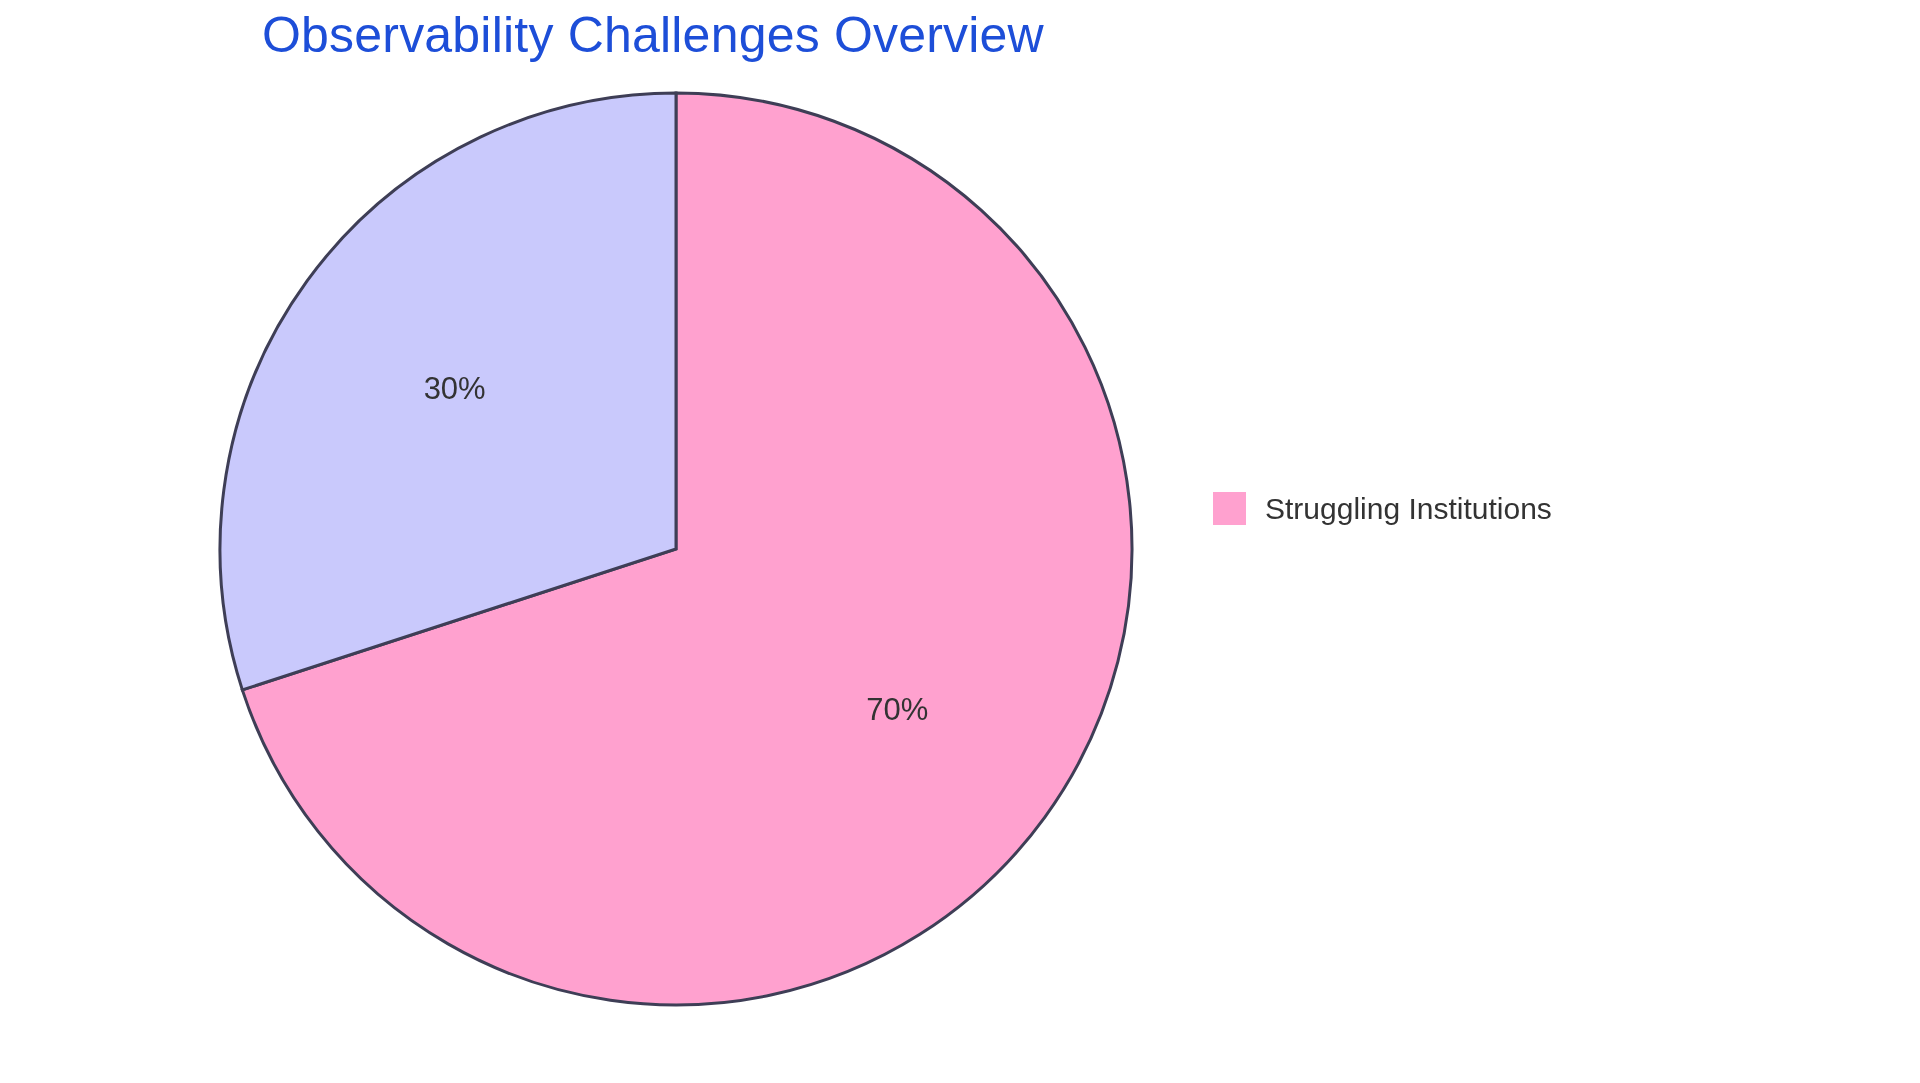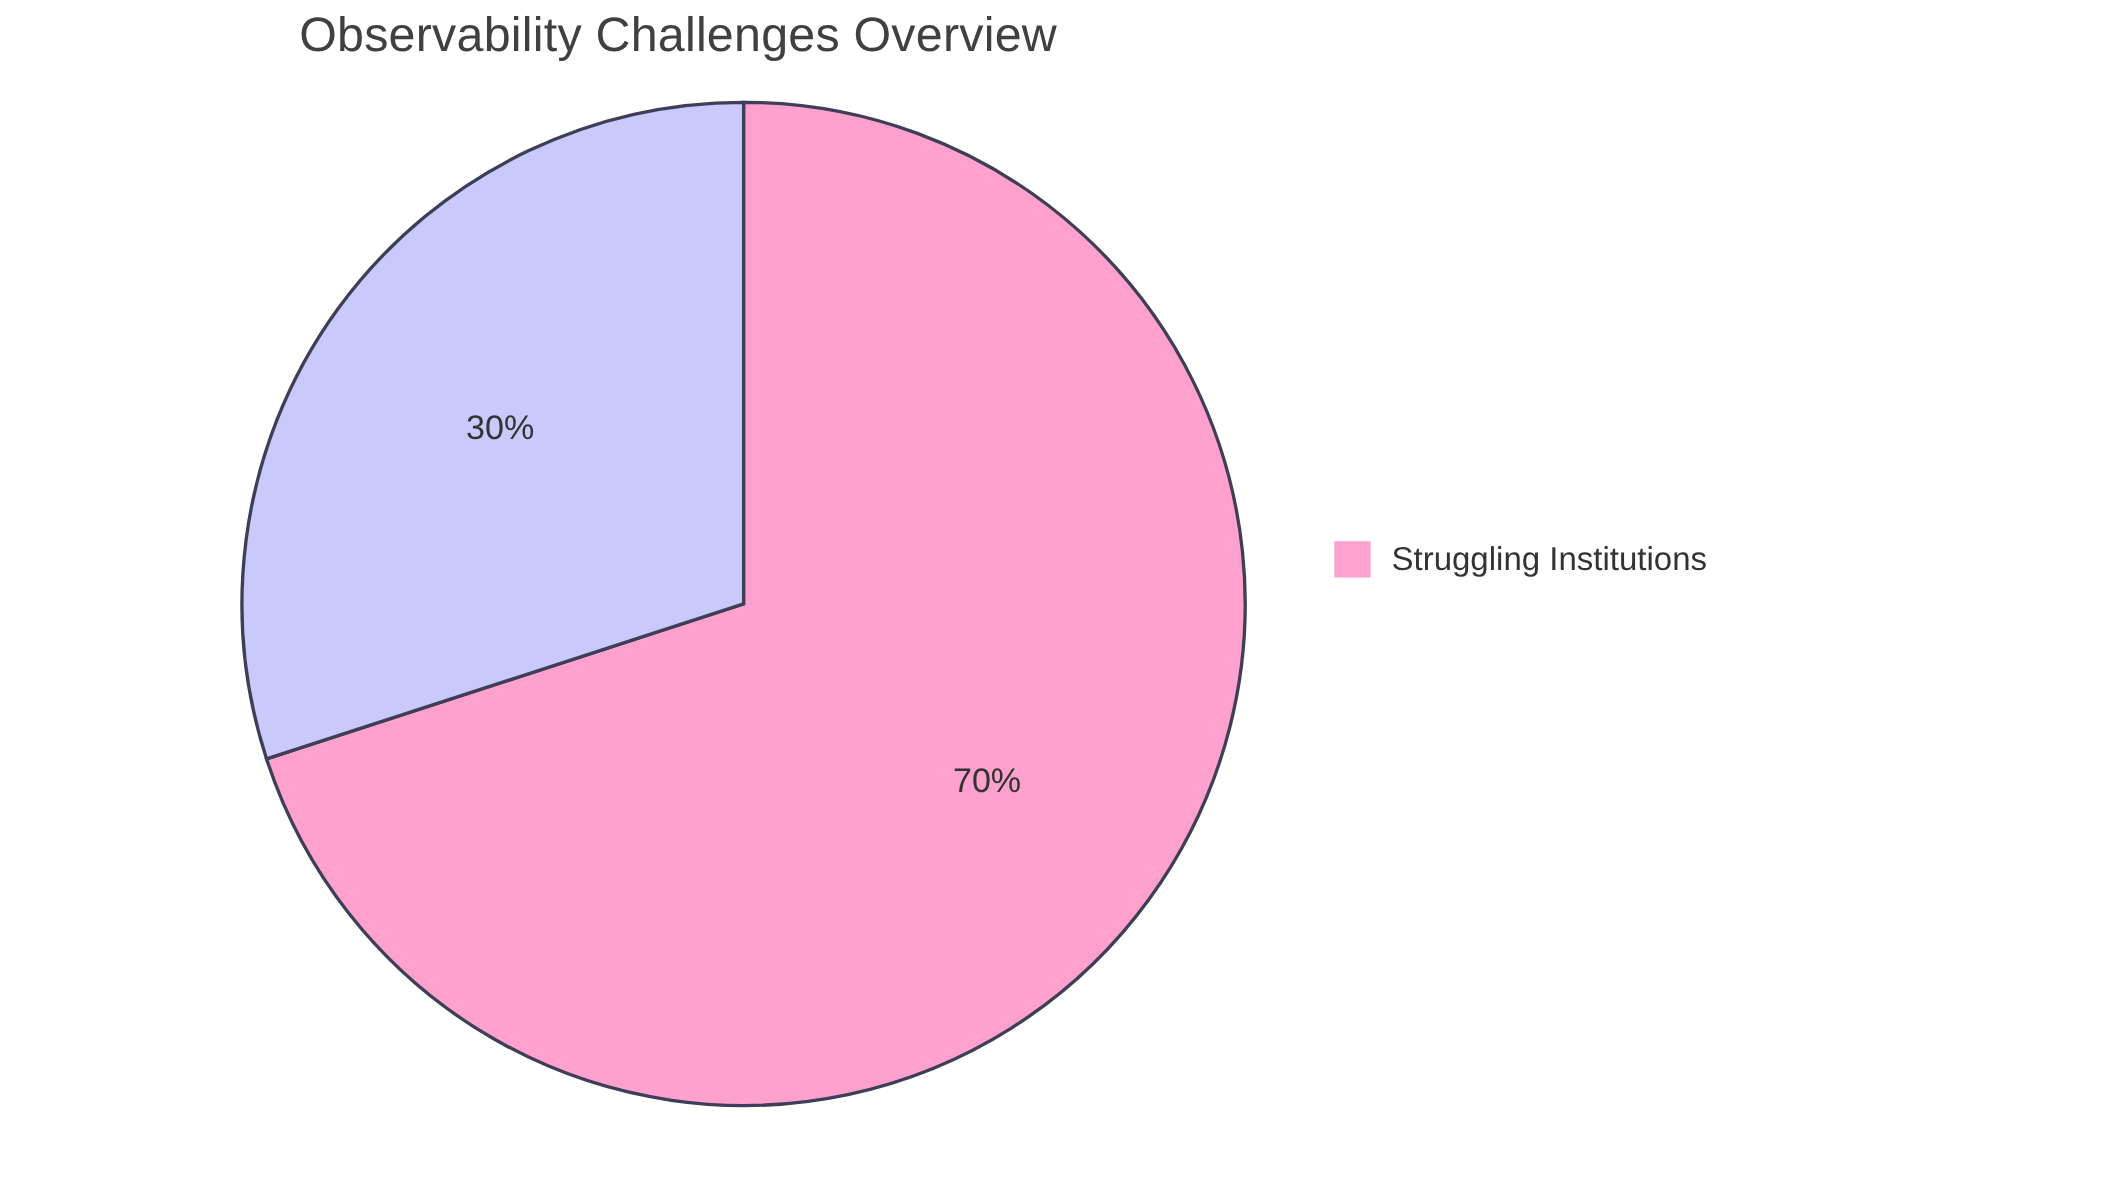--- a/index.html
+++ b/index.html
@@ -14,25 +14,25 @@
     font-family: "Liberation Sans", sans-serif;
   }
   #figure {
     position: relative;
     width: 1920px;
     height: 1083px;
     background: #ffffff;
   }
   #chart-title {
     position: absolute;
-    left: 272px;
+    left: 262px;
     top: 8px;
-    font-size: 44px;
+    font-size: 50px;
     line-height: 1.1;
-    color: #404040;
+    color: #1d4ed8;
     font-weight: 400;
     letter-spacing: 0.2px;
     white-space: nowrap;
   }
   #pie-wrap {
     position: absolute;
     left: 0;
     top: 0;
     width: 1920px;
     height: 1083px;

